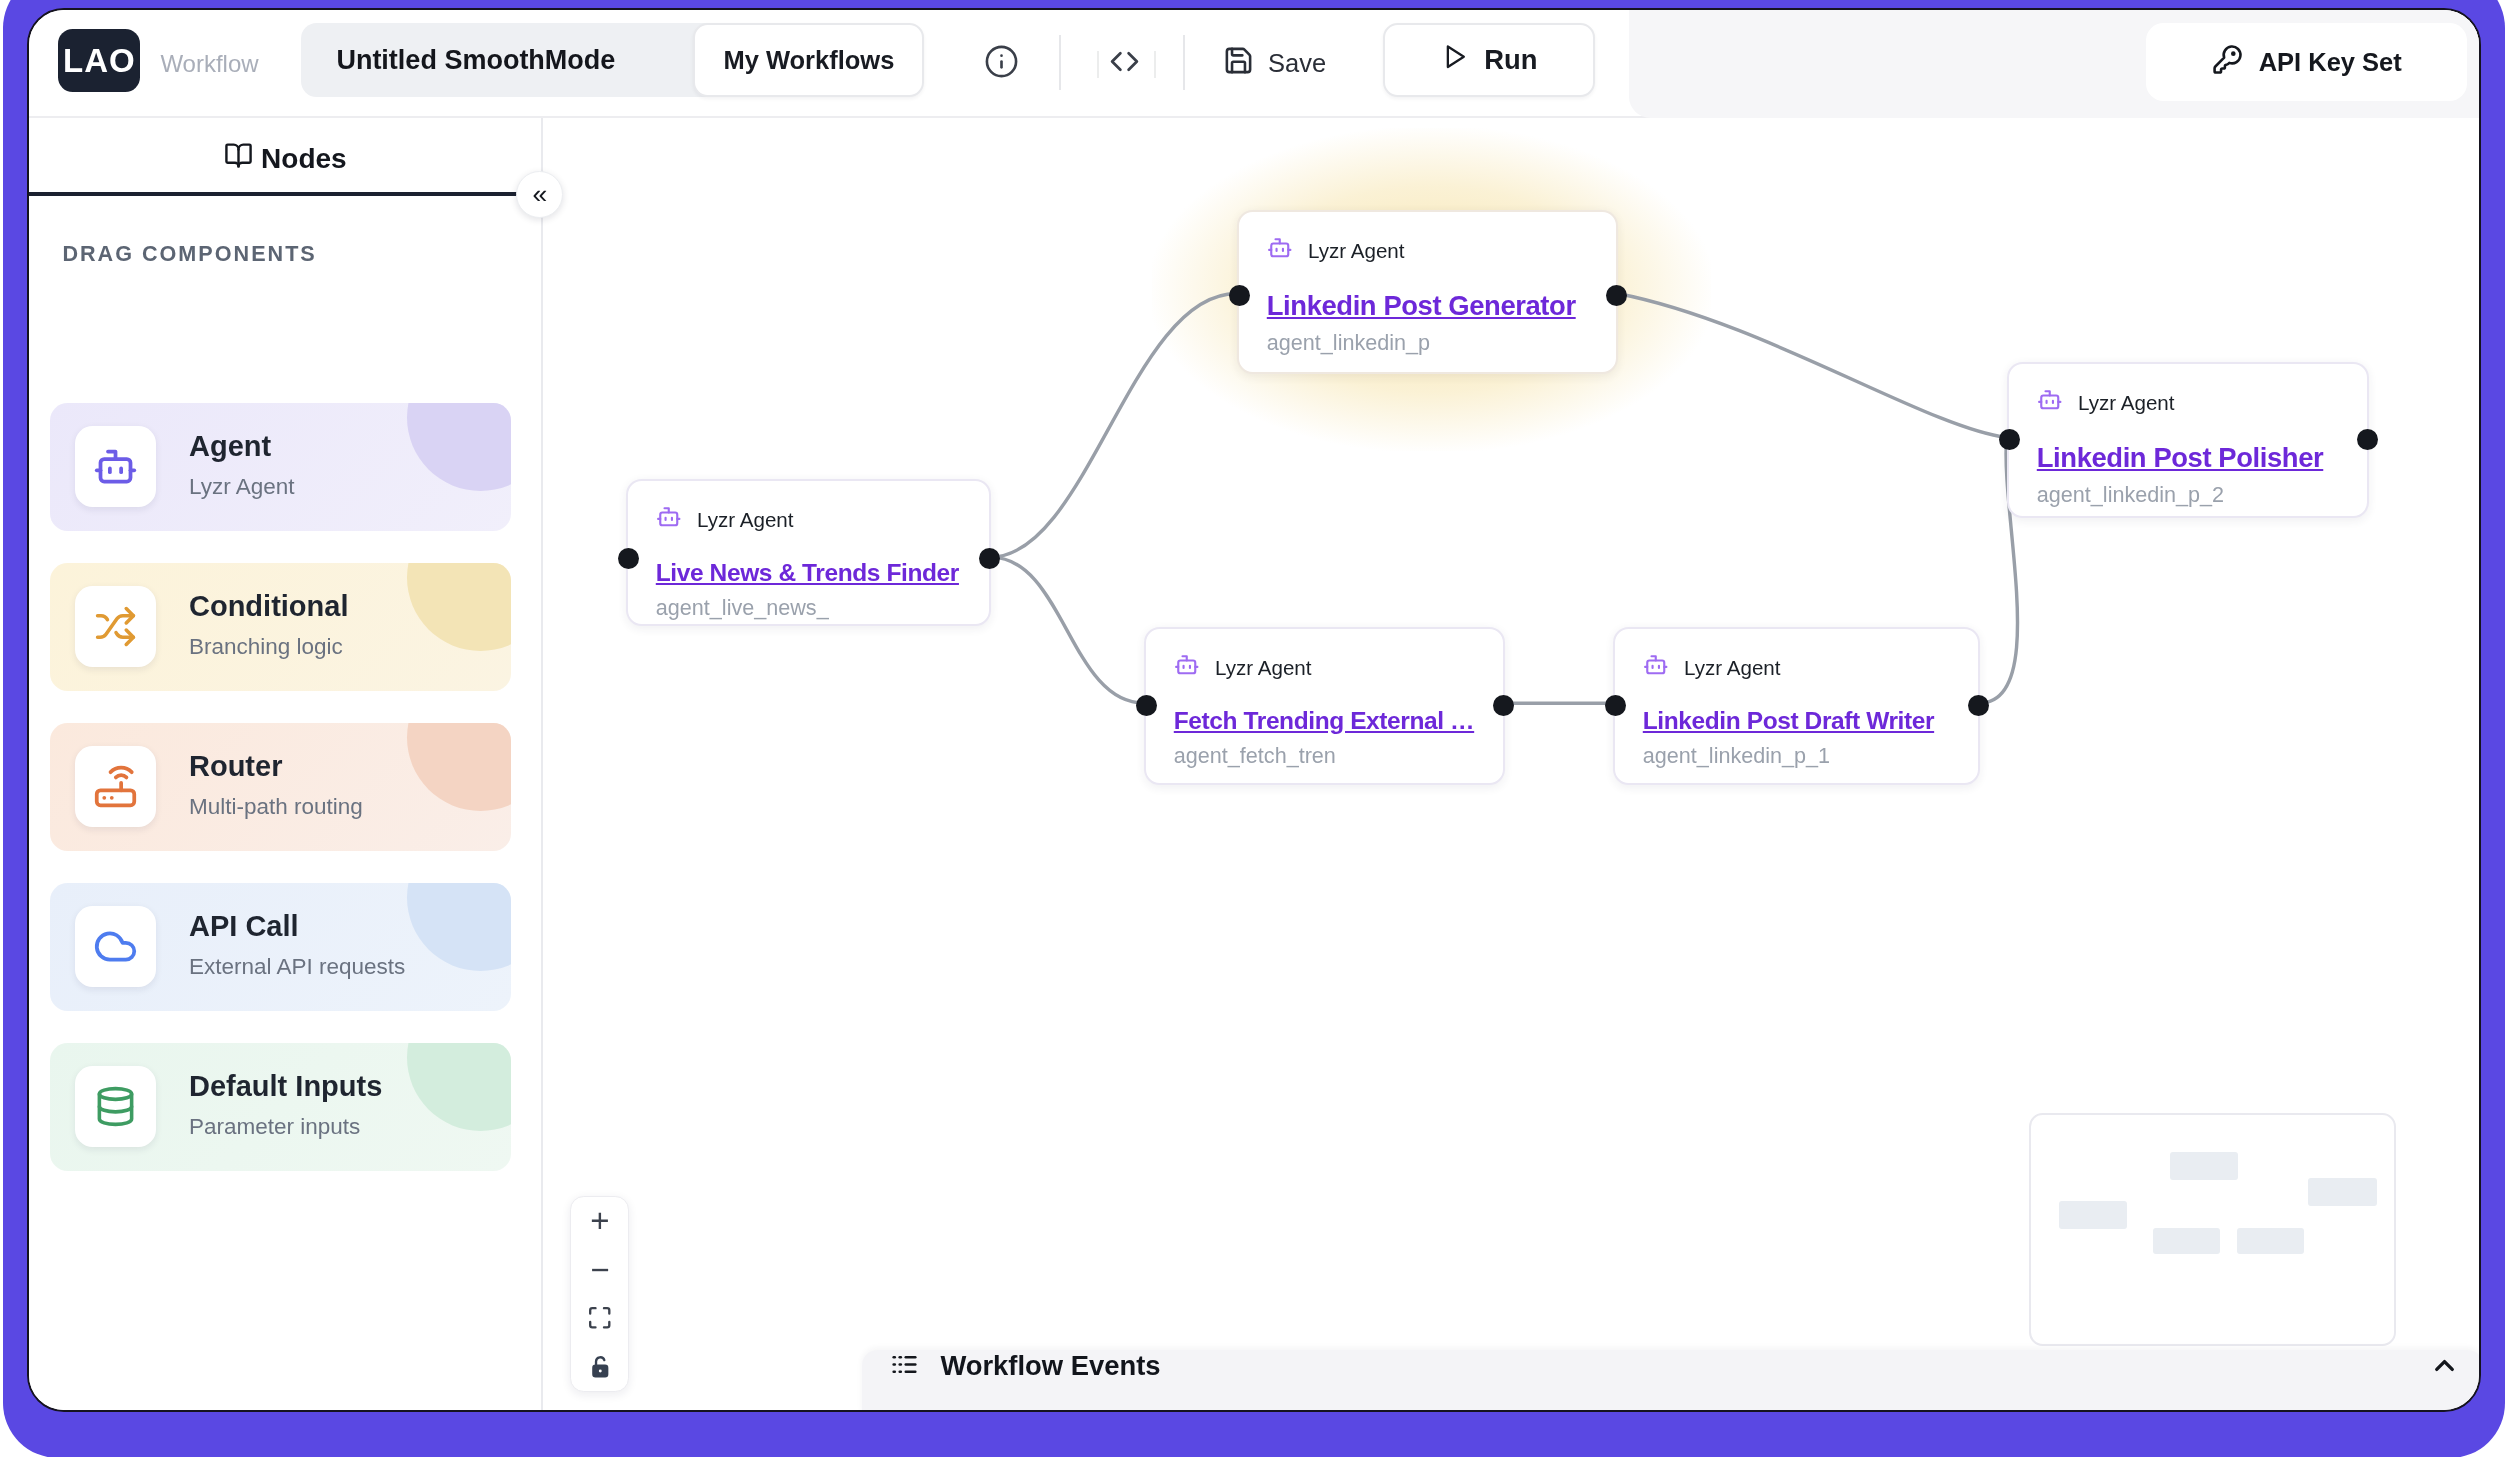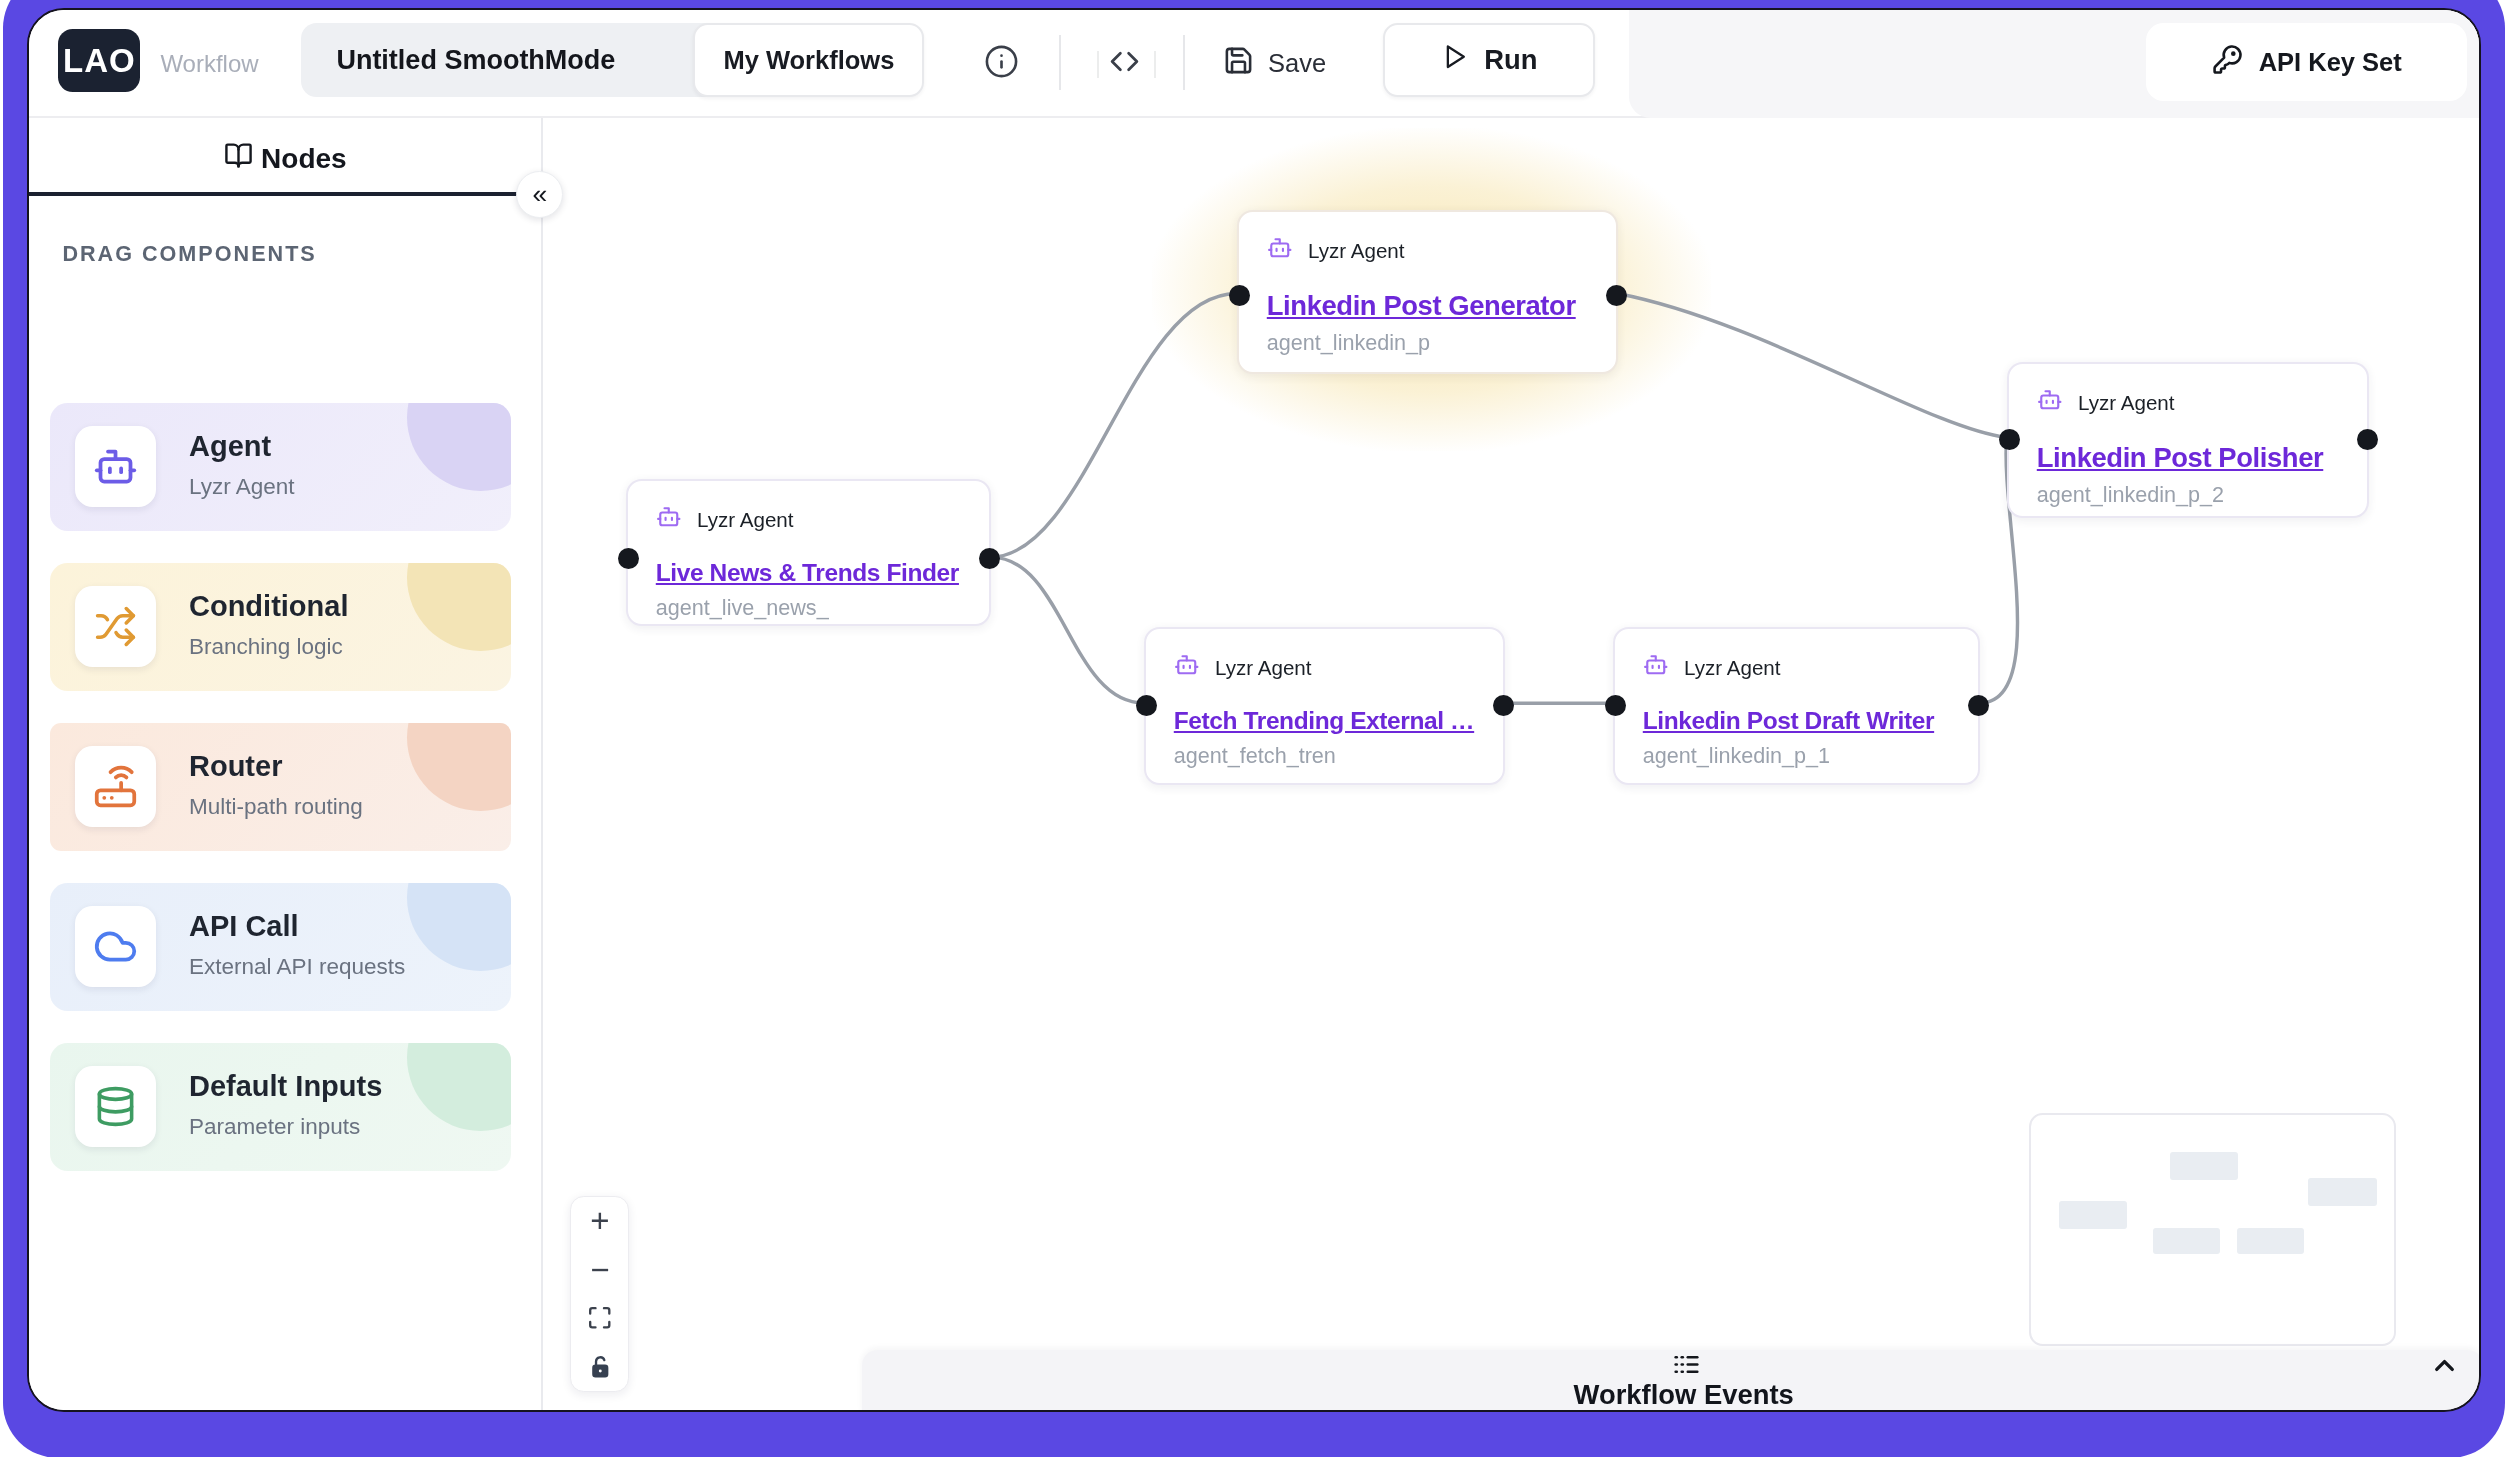--- a/index.html
+++ b/index.html
@@ -59,21 +59,21 @@
   .card .decor { position:absolute; right:-43px; top:-59px; width:147px; height:147px; border-radius:50%; }
   .card .tile { position:absolute; left:25.5px; top:23.5px; width:81px; height:81px; background:#fff;
     border-radius:17.6px; box-shadow:0 2.9px 7.8px rgba(30,30,60,.08); display:flex; align-items:center;
     justify-content:center; }
   .card .c-title { position:absolute; left:139px; top:27.4px; font-size:29px; font-weight:700; color:#1F2530; }
   .card .c-sub { position:absolute; left:139px; top:71px; font-size:22.5px; color:#6A7280; }
   .card-agent { top:285px; background:linear-gradient(135deg,#EBE8FA 0%,#F1EFFB 100%); }
   .card-agent .decor { background:#D9D3F4; }
   .card-conditional { top:445px; background:linear-gradient(135deg,#FCF3DA 0%,#FBF4E2 100%); }
   .card-conditional .decor { background:#F3E4B6; }
-  .card-router { top:605px; background:linear-gradient(135deg,#FBE9DD 0%,#FAEEE8 100%);border-radius:11px; }
+  .card-router { top:605px; background:linear-gradient(135deg,#FBE9DD 0%,#FAEEE8 100%); }
   .card-router .decor { background:#F4D4C3; }
   .card-api { top:765px; background:linear-gradient(135deg,#E8EFFA 0%,#EDF3FB 100%); }
   .card-api .decor { background:#D5E3F6; }
   .card-default { top:925px; background:linear-gradient(135deg,#E9F6EE 0%,#EFF8F2 100%); }
   .card-default .decor { background:#D3EDDD; }
   .edges { position:absolute; left:0; top:0; width:2454px; height:1404px; z-index:1; pointer-events:none; }
   .glow { position:absolute; left:1123px; top:118px; width:559px; height:323px; z-index:0;
     background:radial-gradient(ellipse at center, rgba(247,228,170,.95) 0%, rgba(247,230,178,.55) 45%, rgba(247,230,178,0) 72%); }
   .node { position:absolute; background:#fff; border:2px solid #EAE7F3; border-radius:15.7px;
     box-shadow:0 2.9px 9.8px rgba(40,40,70,.07); z-index:2; padding:23.5px 23.5px 0 27.4px; cursor:grab; }
@@ -86,21 +86,21 @@
 
   
   .zoomctl { position:absolute; left:541px; top:1186px; width:59px; height:196px; background:#fff;
     border:1px solid #ececf0; border-radius:13.7px; box-shadow:0 2.9px 9.8px rgba(30,30,60,.08); z-index:10; }
   .zoomctl .zbtn { width:100%; height:49px; display:flex; align-items:center; justify-content:center;
     color:#3C424D; font-size:33px; font-weight:500; cursor:pointer; }
 
   
   .events { position:absolute; left:833px; top:1340px; width:1621px; height:64px; background:#F4F4F7;
     border-top-left-radius:15.7px; border-top-right-radius:15.7px; box-shadow:0 -2px 5.9px rgba(30,30,60,.05);
-    display:flex; align-items:center; z-index:15; cursor:pointer;flex-direction:column; }
+    display:flex; z-index:15; cursor:pointer; }
   .events .e-icon { margin-left:27.4px; color:#14171D; display:flex; }
   .events .e-title { margin-left:21.6px; font-size:27.4px; font-weight:650; color:#12151C; }
   .events .e-chevron { position:absolute; right:23.5px; color:#14171D; display:flex; }
 
   
   .minimap { position:absolute; left:2000px; top:1103px; width:367px; height:233px; background:#fff;
     border:2px solid #E9E9EF; border-radius:13.7px; z-index:5; }
   .minimap .mrect { position:absolute; background:#E9EDF2; border-radius:2.9px; }
 </style>
 </head>

